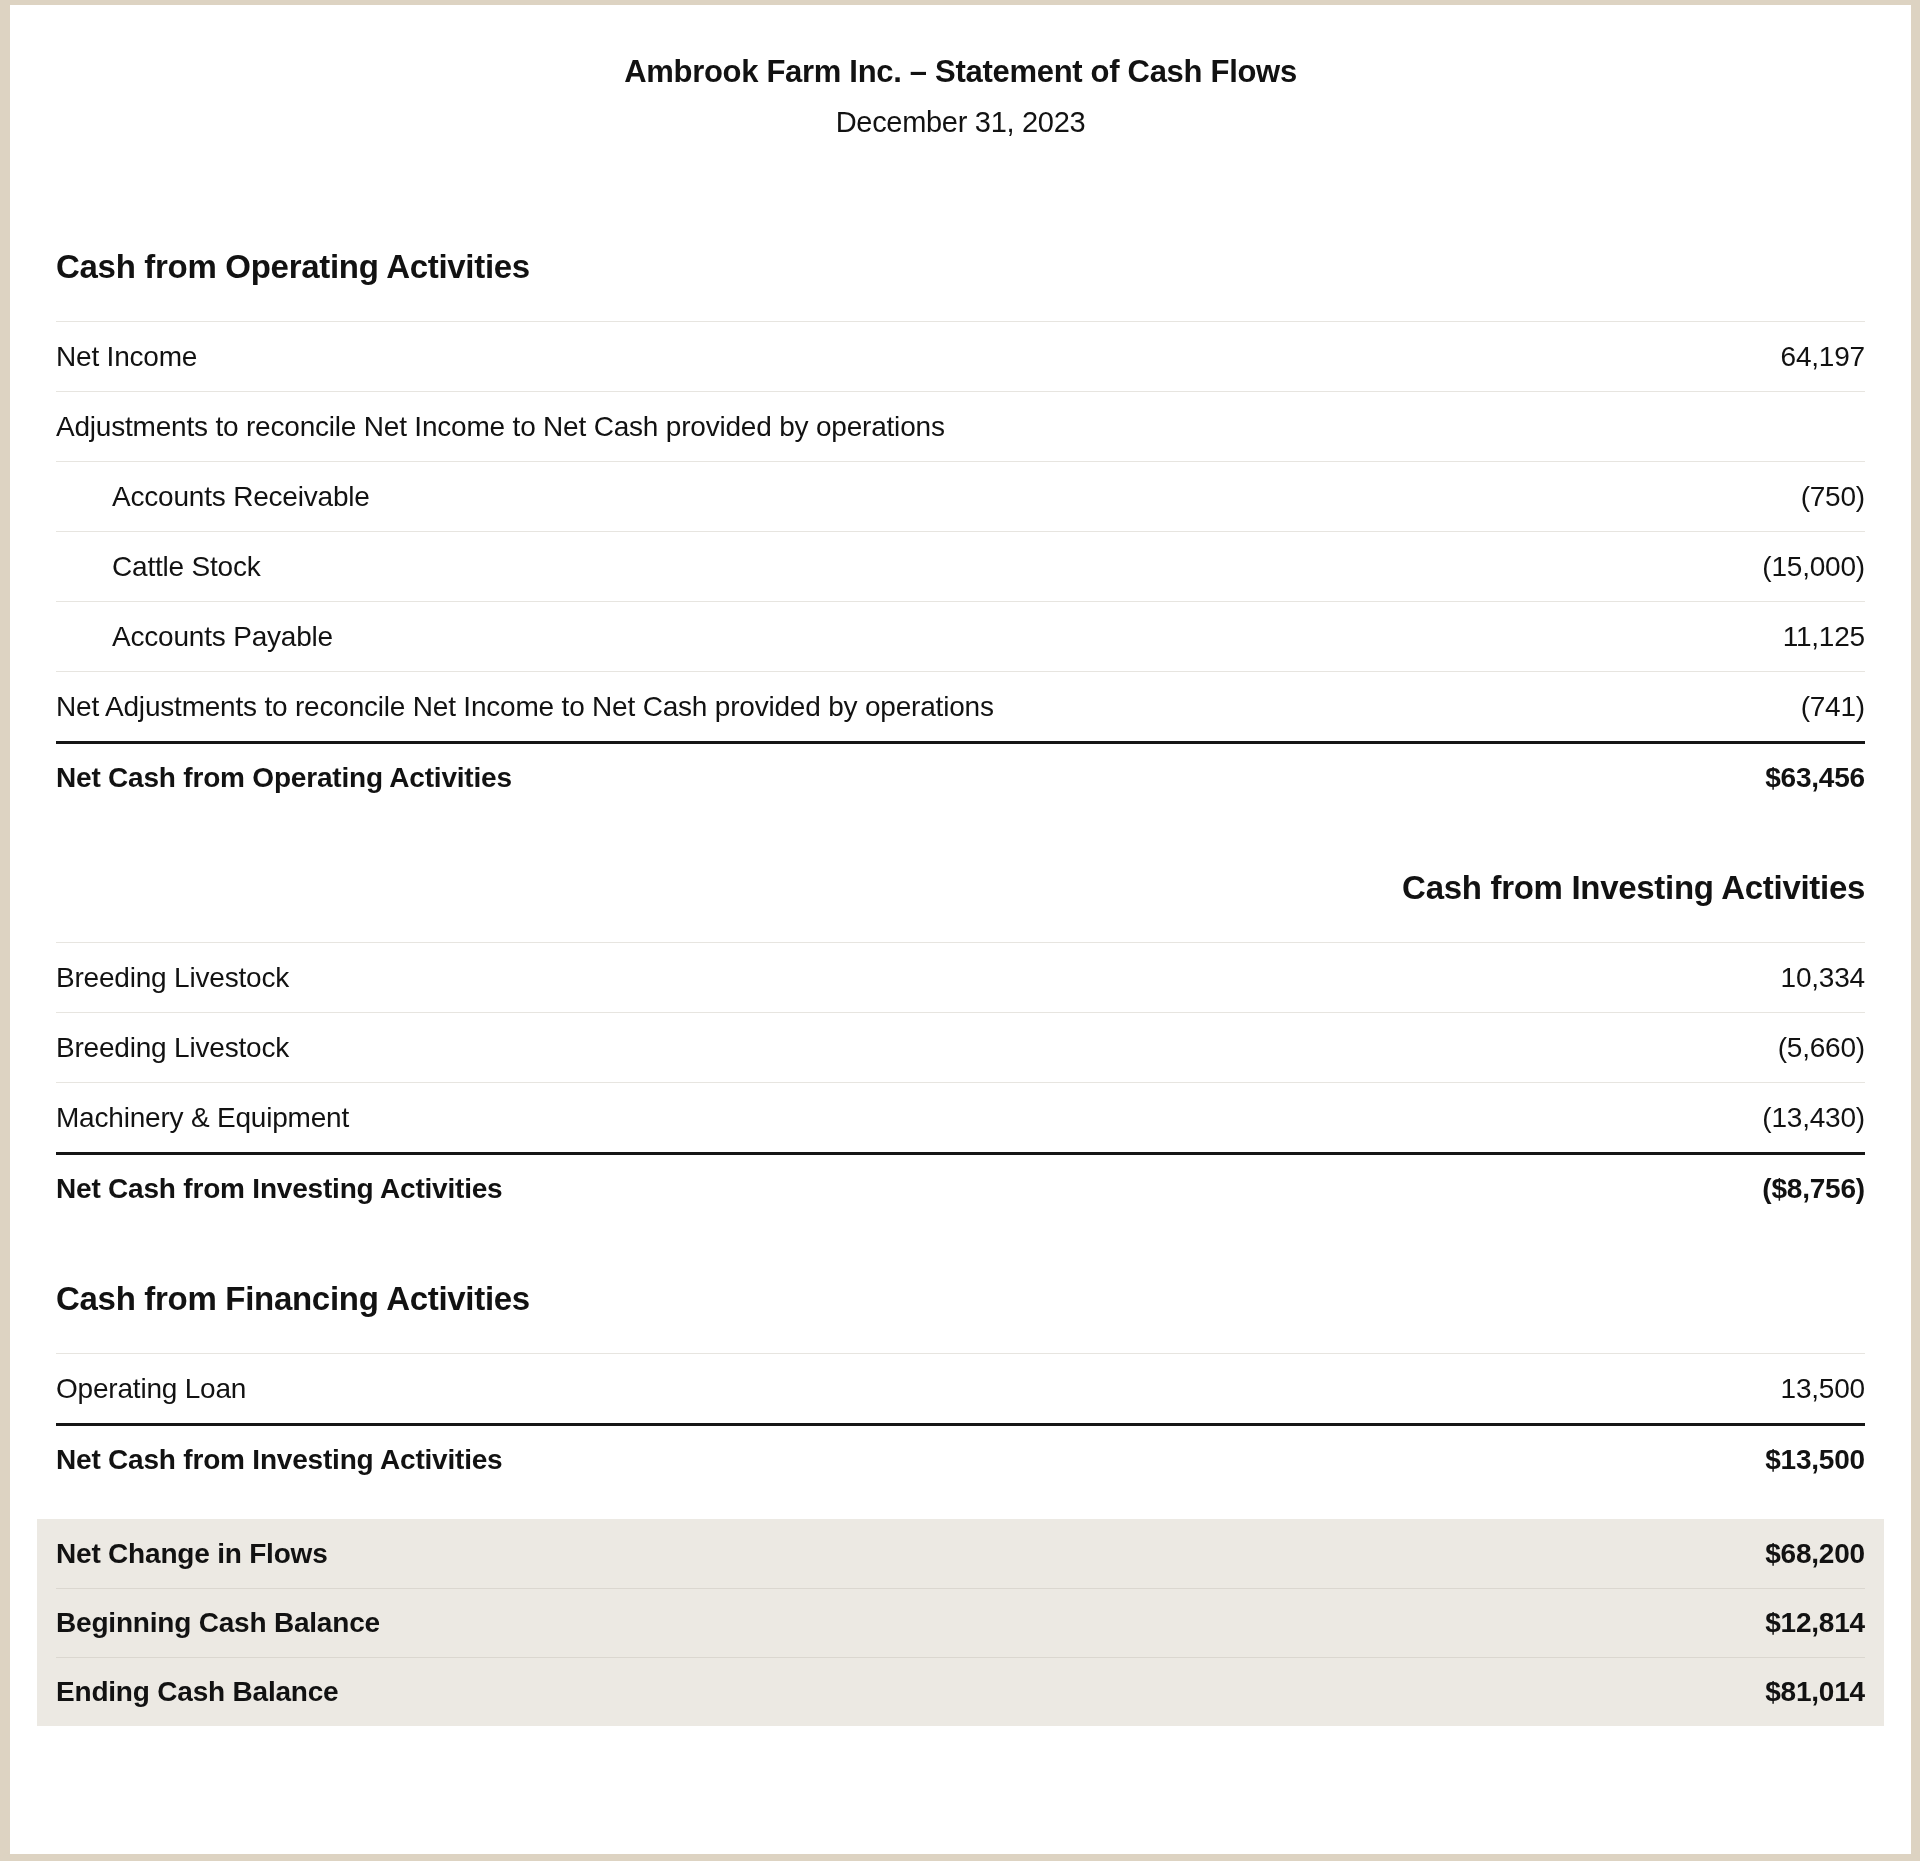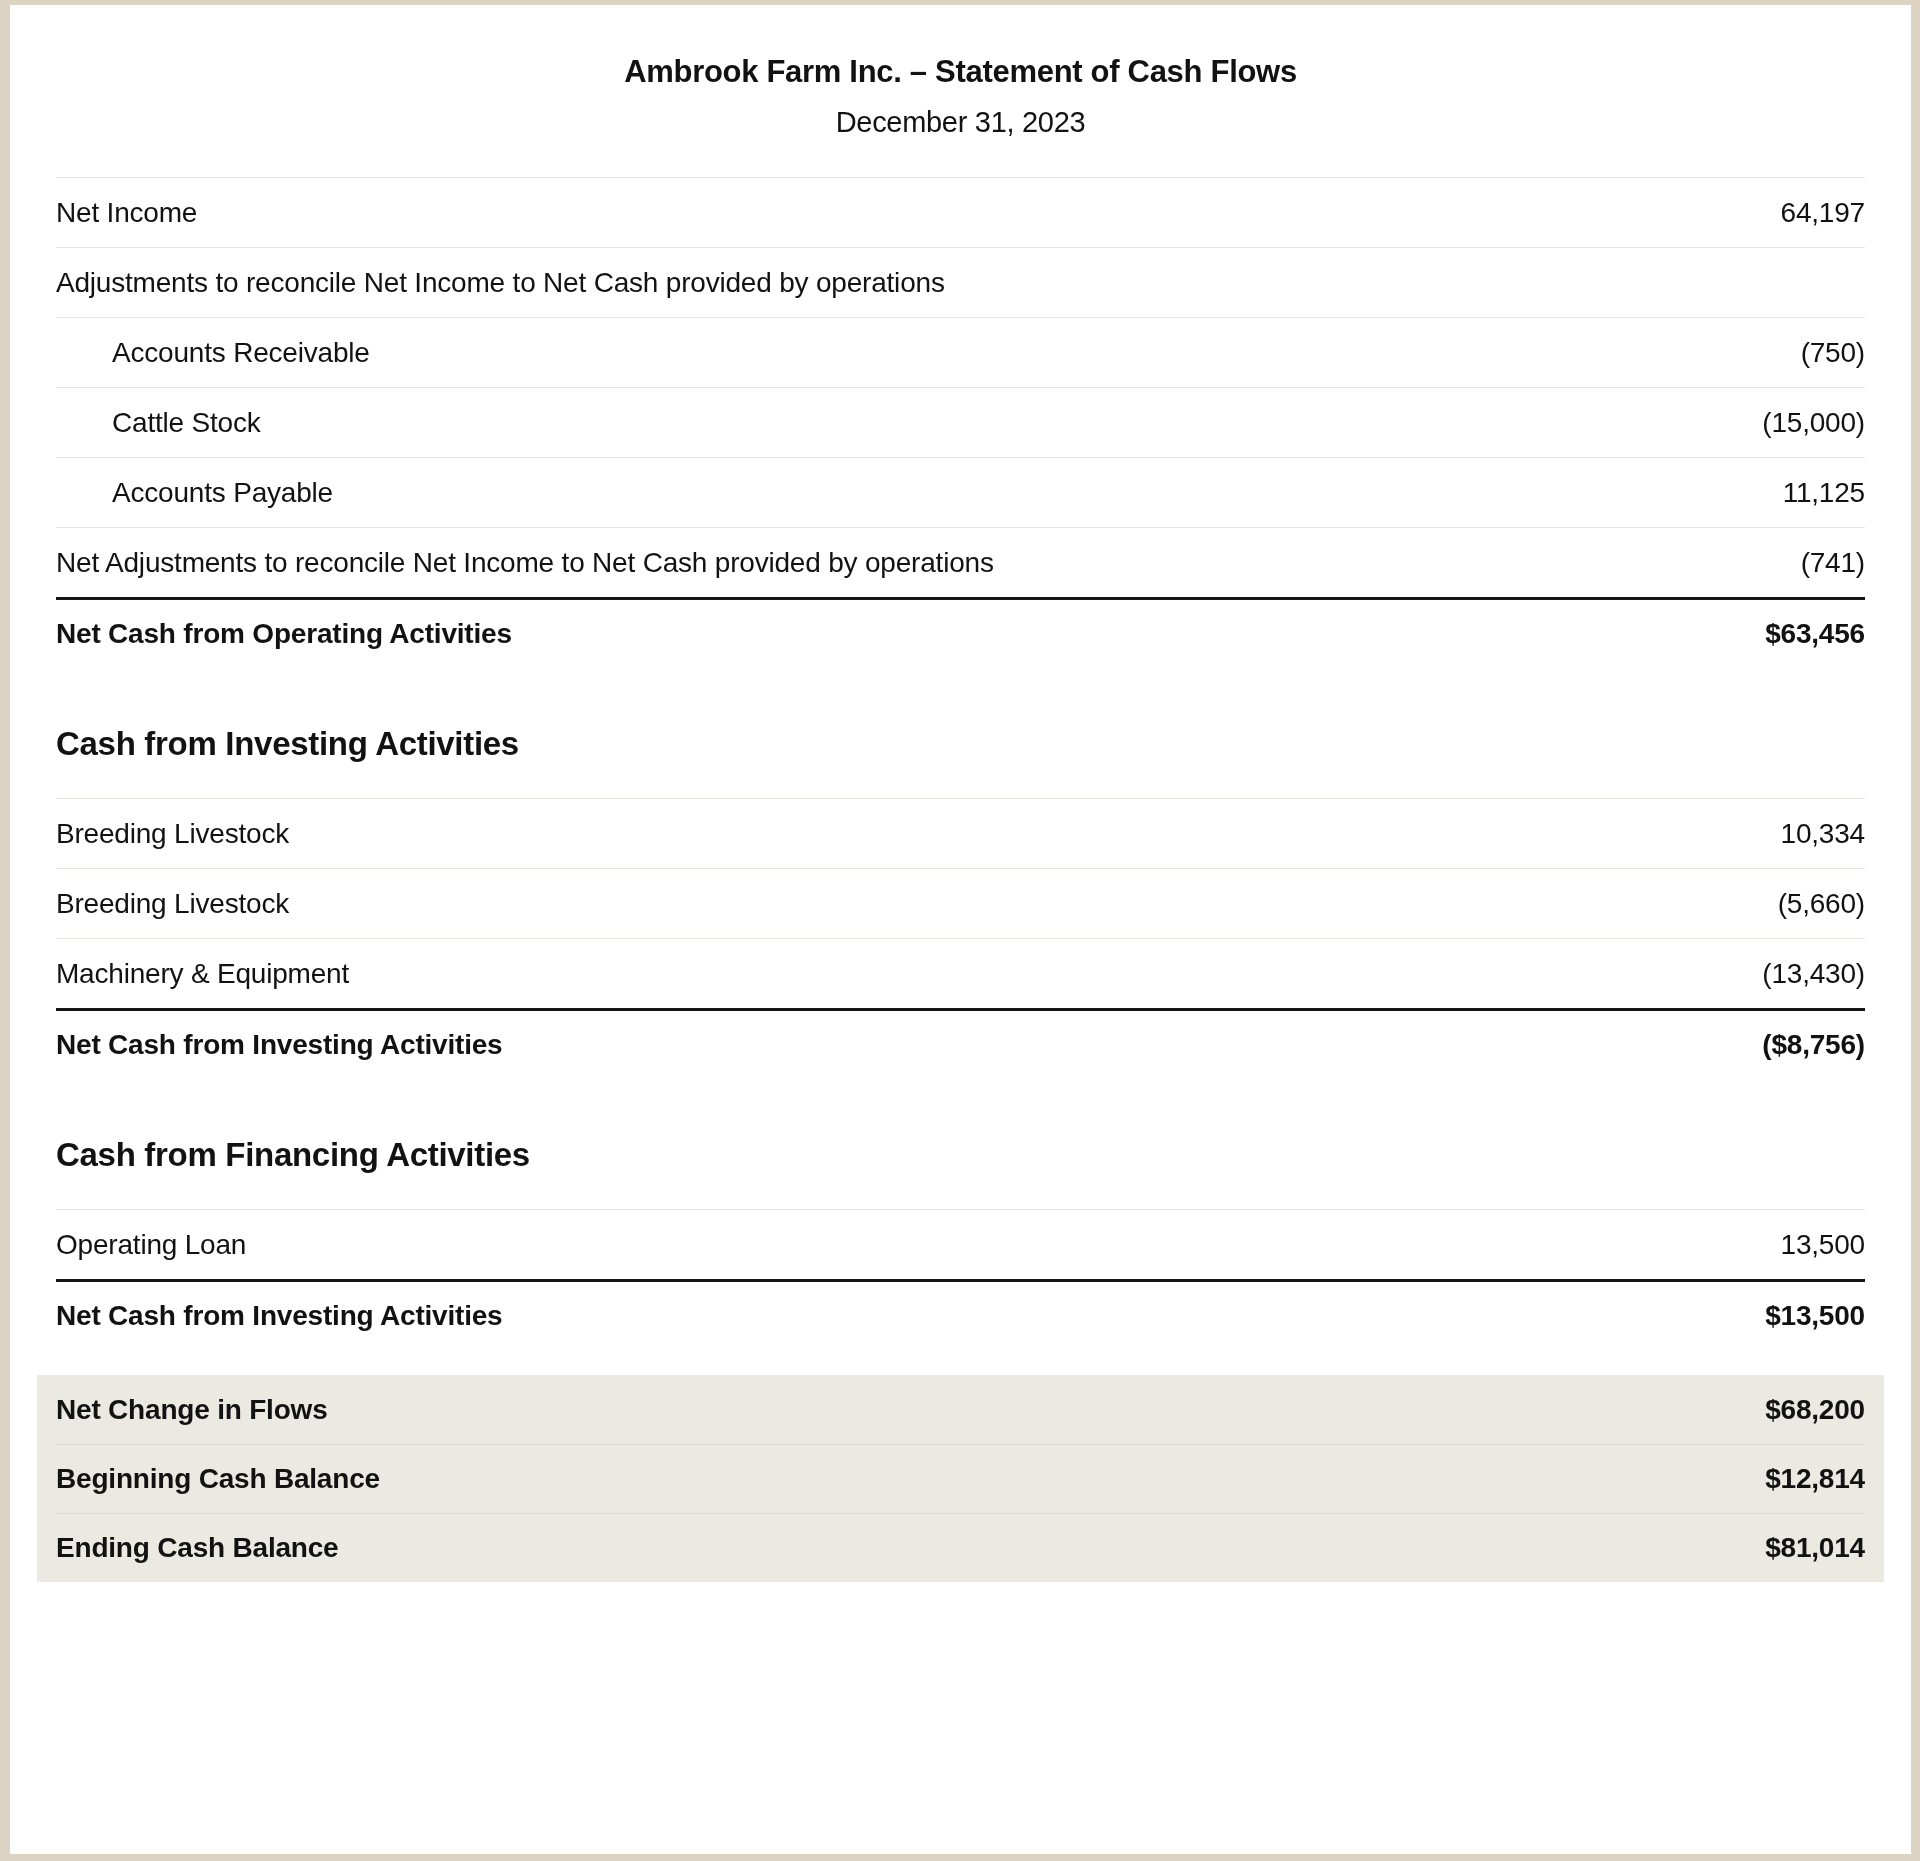--- a/index.html
+++ b/index.html
@@ -43,21 +43,21 @@
     text-align: center;
   }
   .section-heading {
     margin: 0 19px;
     font-size: 33px;
     line-height: 42px;
     font-weight: bold;
     letter-spacing: -0.3px;
   }
   .heading-op   { margin-top: 102px; }
-  .heading-inv  { margin-top: 56px; }
+  .heading-inv  { margin-top: 56px; text-align: right; }
   .heading-fin  { margin-top: 56px; }
   .rows {
     margin: 33px 19px 0 19px;
   }
   .row {
     height: 70px;
     box-sizing: border-box;
     border-top: 1px solid #E7E5E0;
     display: flex;
     align-items: center;
@@ -94,20 +94,21 @@
 </head>
 <body>
 
 <div class="page">
 
   <div class="doc-header">
     <div class="doc-title">Ambrook Farm Inc. – Statement of Cash Flows</div>
     <div class="doc-date">December 31, 2023</div>
   </div>
 
+  <div class="section-heading heading-op">Cash from Operating Activities</div>
   <div class="rows">
     <div class="row">
       <span class="label">Net Income</span>
       <span class="value">64,197</span>
     </div>
     <div class="row">
       <span class="label">Adjustments to reconcile Net Income to Net Cash provided by operations</span>
       <span class="value"></span>
     </div>
     <div class="row indent">

